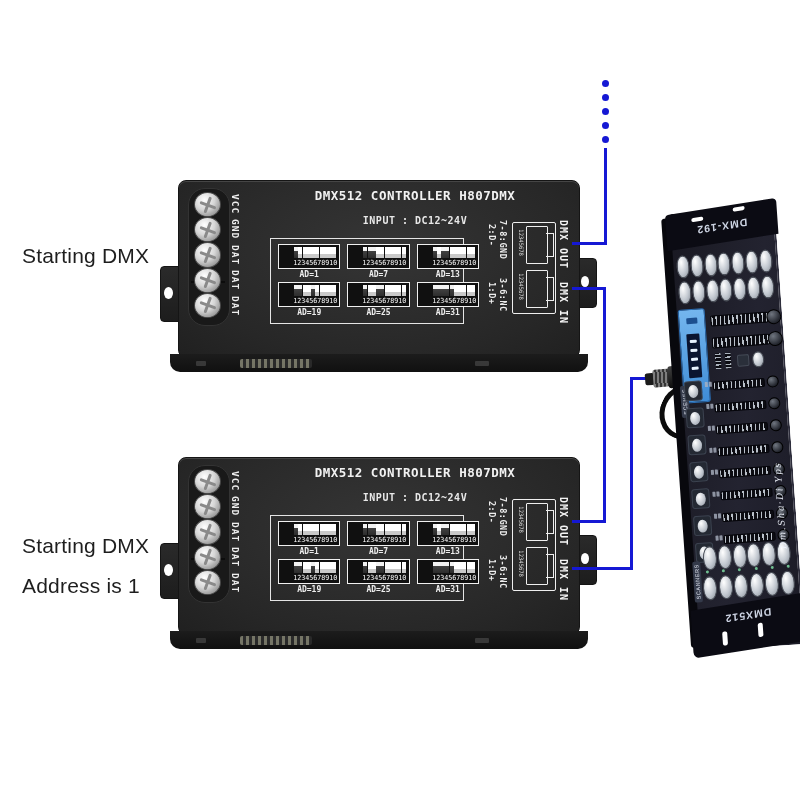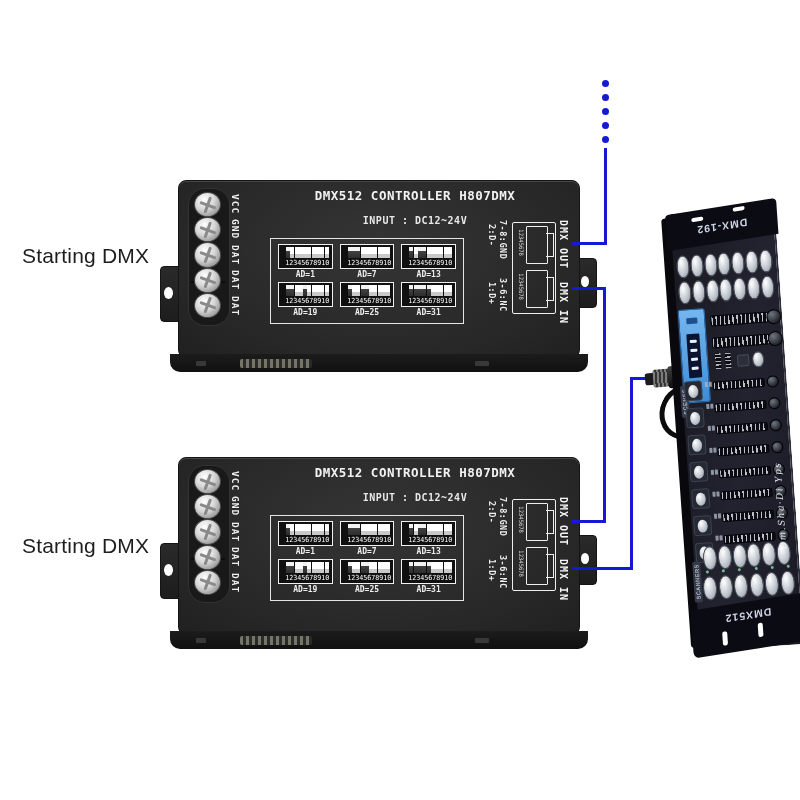--- a/index.html
+++ b/index.html
@@ -41,21 +41,21 @@
     border-radius:2px;transform:translate(-50%,-50%) rotate(20deg);}
   .screw::after{transform:translate(-50%,-50%) rotate(110deg);}
   .term-col{position:absolute;left:70px;top:14px;height:126px;display:flex;flex-direction:column;justify-content:space-between;}
   .term-label{writing-mode:vertical-rl;font-family:"DejaVu Sans Mono",monospace;font-weight:bold;
     font-size:9.5px;color:#eee;height:24px;text-align:center;letter-spacing:1px;}
 
   .dip-panel{position:absolute;left:110px;top:60px;width:194px;height:86px;border:1px solid #e5e5e5;
     display:grid;grid-template-columns:repeat(3,1fr);grid-auto-rows:1fr;column-gap:7px;row-gap:2px;
     padding:5px 7px;box-sizing:border-box;}
   .dip-cell{text-align:center;}
-  .dip-box{border:1px solid #f0f0f0;background:#101010;height:25px;box-sizing:border-box;padding:1px 1px 0 5px;}
+  .dip-box{border:1px solid #f0f0f0;background:#101010;height:25px;box-sizing:border-box;padding:1px 1px 0 13px;}
   .sw-row{display:flex;justify-content:space-between;padding:1px 2px;height:11px;}
   .nub{width:4px;height:11px;background:linear-gradient(180deg,#ffffff 0 65%,#c9c9c9 65%);}
   .nub.on{background:linear-gradient(180deg,#f2f2f2 0 38%,#414141 38%,#2d2d2d);}
   .nums{font-family:"DejaVu Sans Mono",monospace;font-size:7px;line-height:9px;color:#fff;
     letter-spacing:0;transform:scaleX(.95);white-space:nowrap;}
   .dip-label{font-family:"DejaVu Sans Mono",monospace;font-weight:bold;font-size:8px;color:#eee;margin-top:1px;}
 
   .vtext{position:absolute;writing-mode:vertical-rl;text-orientation:mixed;color:#eee;
     font-family:"DejaVu Sans Mono",monospace;font-weight:bold;white-space:nowrap;}
   .pin{font-size:8.5px;letter-spacing:.5px;}
@@ -132,20 +132,21 @@
 </head>
 <body>
 
 <div class="stage">
 
   <div class="annot" style="left:22px;top:236px;">
     <div>Starting DMX</div>
   </div>
   <div class="annot" style="left:22px;top:526px;">
     <div>Starting DMX</div>
+    <div>Address is 1</div>
   </div>
 
   <div class="ctrl" style="top:178px;">
     <div class="ear l">
         <div class="hole"></div>
       </div>
     <div class="ear r">
         <div class="hole"></div>
       </div>
     <div class="body"></div>

